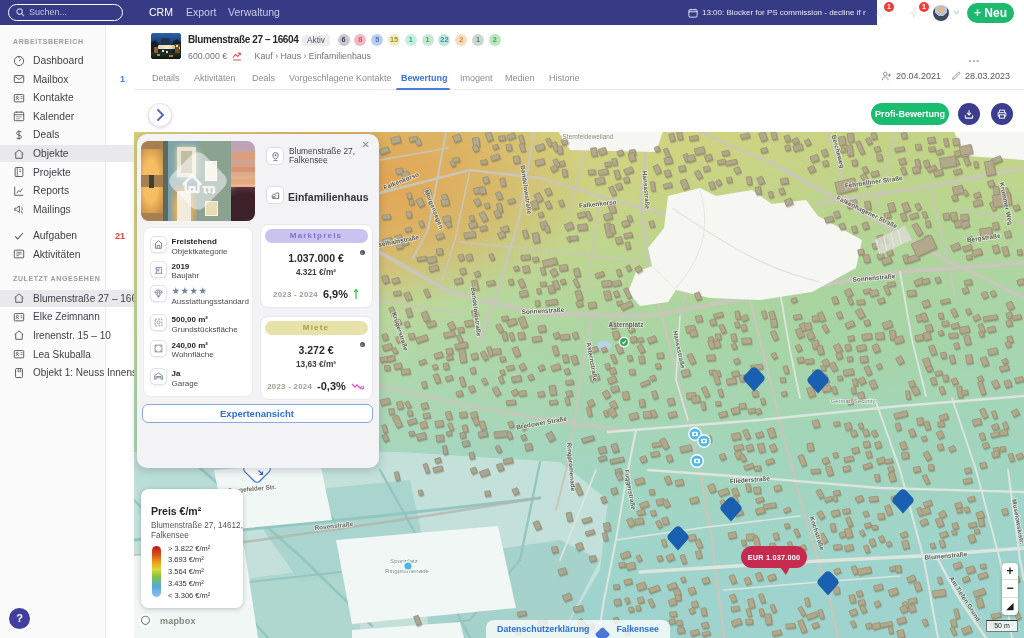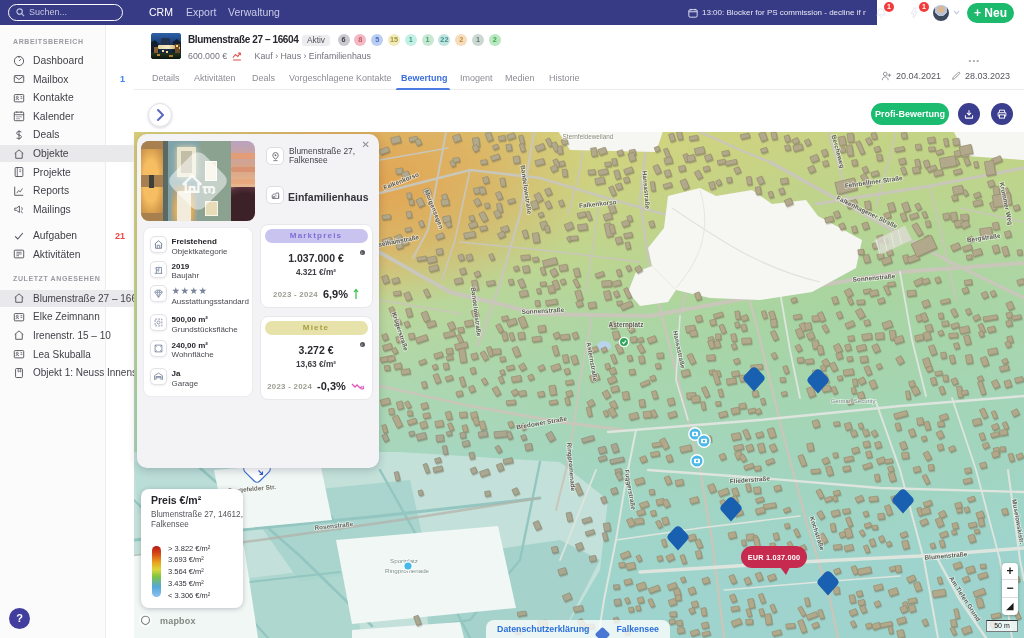--- a/index.html
+++ b/index.html
@@ -59,21 +59,21 @@
 .pill.mp{background:#c9c3ef;color:#7f6fd4}
 .pill.mi{background:#e6e2a9;color:#a89d44}
 .info-i{position:absolute;right:7px;top:25px;width:5px;height:5px;border-radius:50%;background:#55555e;color:#fff;font-size:4px;line-height:5px;text-align:center}
 .v1{margin-top:9px;font-size:10.5px;font-weight:bold;color:#2b2b31}
 .v2{margin-top:3px;font-size:8.3px;font-weight:bold;color:#3c3c42}
 .vrow{position:absolute;left:0;bottom:7px;width:100%;display:flex;align-items:center;justify-content:center;gap:5px}
 .vyr{font-size:7.8px;font-weight:bold;color:#9c9c90;letter-spacing:.3px}
 .vpc{font-size:11px;font-weight:bold;color:#26262c}
 .expert{position:absolute;left:4.5px;top:270px;width:231px;height:19px;background:#fff;border:1px solid #88a8e0;border-radius:6px;color:#2d6fd2;font-size:9.5px;font-weight:bold;text-align:center;line-height:18px}
 
-.legend{position:absolute;left:141px;top:489px;width:102px;height:119px;background:#fff;border-radius:8px;box-shadow:0 1px 5px rgba(30,30,60,.25);z-index:20;padding:5px 0 0 10px}
+.legend{position:absolute;left:141px;top:489px;width:102px;height:119px;background:#fff;border-radius:8px;box-shadow:0 1px 5px rgba(30,30,60,.25);z-index:20;padding:16px 0 0 10px}
 .legend h3{font-size:10.5px;color:#26262c;margin-bottom:4px}
 .legend .sub2{font-size:8.2px;color:#55555c;line-height:9.6px;white-space:nowrap}
 .lbar{position:absolute;left:11px;top:57px;width:9px;height:51px;border-radius:5px;background:linear-gradient(180deg,#b51818 0,#d84d15 16%,#e8a21e 32%,#ddd63a 46%,#7fc444 60%,#55a8d8 80%,#90c0f0 100%)}
 .lrow{position:absolute;left:27px;font-size:7.5px;color:#33333a;white-space:nowrap}
 
 .zoomctl{position:absolute;left:1002px;top:563px;width:16px;height:52px;background:#fff;border-radius:4px;box-shadow:0 1px 3px rgba(0,0,0,.3);z-index:20}
 .zoomctl div{height:17.3px;text-align:center;font-size:12px;font-weight:bold;color:#1a1a1a;line-height:17px;border-bottom:1px solid #ddd}
 .scale{position:absolute;left:986px;top:620px;width:32px;height:12px;background:rgba(255,255,255,.75);border:1.5px solid #7a7a7a;border-top:1.5px solid #333;font-size:7px;color:#222;text-align:center;line-height:9px;z-index:20}
 .mbx{position:absolute;left:138px;top:613px;z-index:20;display:flex;align-items:center;gap:7px;opacity:.85}
 .attr{position:absolute;left:486px;top:620px;width:184px;height:18px;background:rgba(255,255,255,.78);border-radius:8px 8px 0 0;z-index:20;display:flex;align-items:center;justify-content:center;gap:8px;font-size:8.8px;color:#2a6fdb;font-weight:bold}
@@ -1544,20 +1544,21 @@
       <div class="v2">13,63 €/m²</div>
 <div class="vrow">
         <span class="vyr">2023 - 2024</span>
         <span class="vpc">-0,3%</span>
         <svg width="14" height="9" viewBox="0 0 14 9">
           <path d="M1 2 L4 5 L6 3 L9 6 L11 4.5" stroke="#e055c0" stroke-width="1.3" fill="none"></path>
           <path d="M12.5 7 l-3.2-.4 M12.5 7 l-.4-3.2" stroke="#e055c0" stroke-width="1.2"></path>
         </svg>
       </div>
 </div>
+<div class="expert">Expertenansicht</div>
 </div>
 <div class="legend">
 <h3>Preis €/m²</h3>
 <div class="sub2">Blumenstraße 27, 14612,<br>Falkensee</div>
 <div class="lbar"></div>
 <div class="lrow" style="top:55px">&gt; 3.822 €/m²</div>
 <div class="lrow" style="top:66px">3.693 €/m²</div>
 <div class="lrow" style="top:78px">3.564 €/m²</div>
 <div class="lrow" style="top:90px">3.435 €/m²</div>
 <div class="lrow" style="top:102px">&lt; 3.306 €/m²</div>

